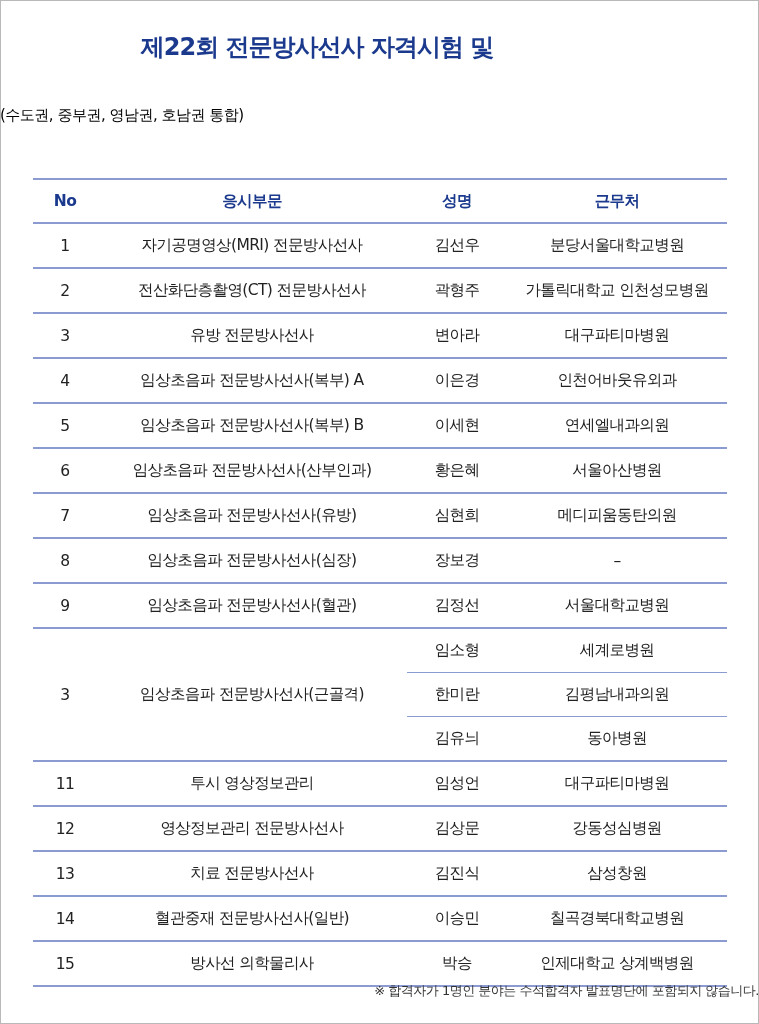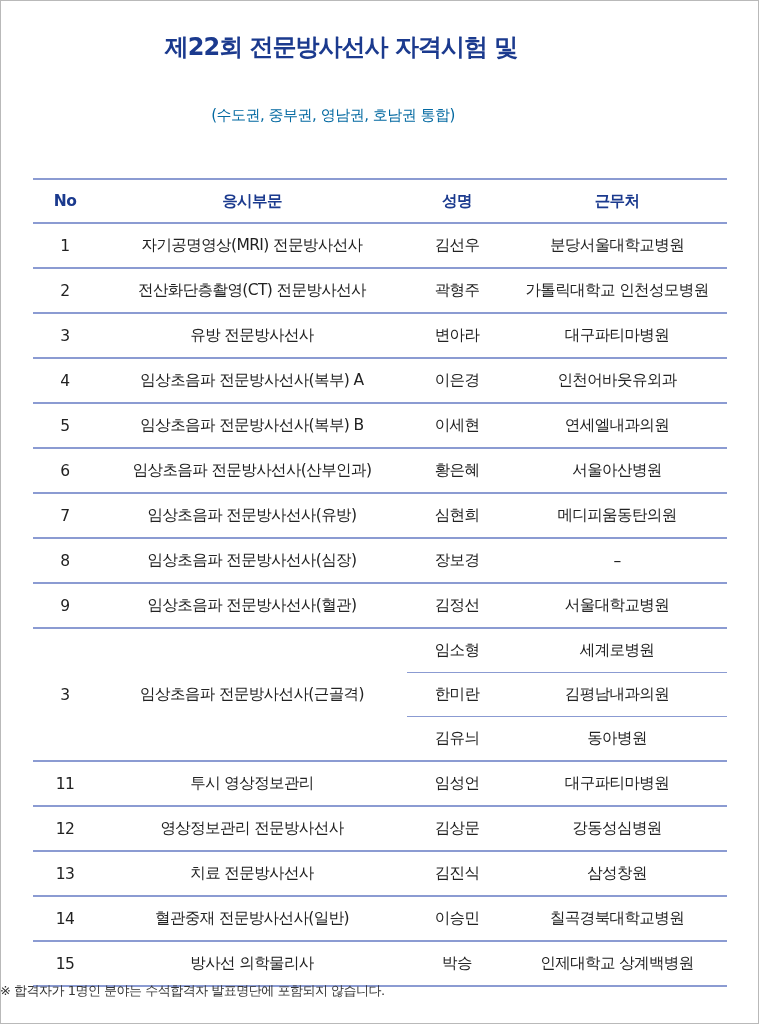--- a/index.html
+++ b/index.html
@@ -1,29 +1,29 @@
 <!DOCTYPE html>
 <html><head>
 <meta charset="utf-8">
 <style>
   html, body { margin: 0; padding: 0; background: #ffffff; }
   body { width: 759px; height: 1024px; overflow: hidden; font-family: "DejaVu Sans", "Liberation Sans", sans-serif; color: #222; }
   .frame { position: absolute; left: 0; top: 0; width: 757px; height: 1022px; border: 1px solid #b9b9b9; box-sizing: content-box; }
-  .title { position: absolute; left: 0; top: 28px; width: 634px; text-align: center; color: #1b3a8e; font-weight: bold; font-size: 24px; line-height: 38px; letter-spacing: -1px; padding-left: 24px; }
-  .subtitle { position: absolute; left: 0; top: 106px; width: 666px; text-align: center; font-size: 15px; color: #0369a1; letter-spacing: -0.5px; }
+  .title { position: absolute; left: 0; top: 28px; width: 634px; text-align: center; color: #1b3a8e; font-weight: bold; font-size: 24px; line-height: 38px; letter-spacing: -1px; }
+  .subtitle { position: absolute; left: 0; top: 106px; width: 666px; text-align: left; font-size: 15px; color: #000000; letter-spacing: -0.5px; }
   table { position: absolute; left: 33px; top: 178px; width: 694px; border-collapse: collapse; font-size: 15.5px; letter-spacing: -0.6px; }
   th, td { text-align: center; height: 43px; padding: 0; border-bottom: 2px solid #8b9bd2; }
   th { color: #1b3a8e; font-weight: bold; font-size: 15.5px; height: 42px; margin-top: 32px; }
   thead tr { border-top: 2px solid #8b9bd2; }
   td.sub { border-bottom: 1.5px solid #8b9bd2; }
   .c-no { width: 64px; }
   .c-cat { width: 310px; }
   .c-name { width: 100px; }
   .c-org { width: 220px; }
-  .note { position: absolute; left: 0; top: 982px; width: 759px; text-align: left; font-size: 13px; color: #333; letter-spacing: -0.5px; }
+  .note { position: absolute; left: 0; top: 982px; width: 759px; text-align: right; font-size: 13px; color: #333; letter-spacing: -0.5px; }
 </style>
 </head>
 <body>
 
 <div class="frame"></div>
 
 <div class="title">
   <div>제22회 전문방사선사 자격시험 및</div>
 </div>
 

